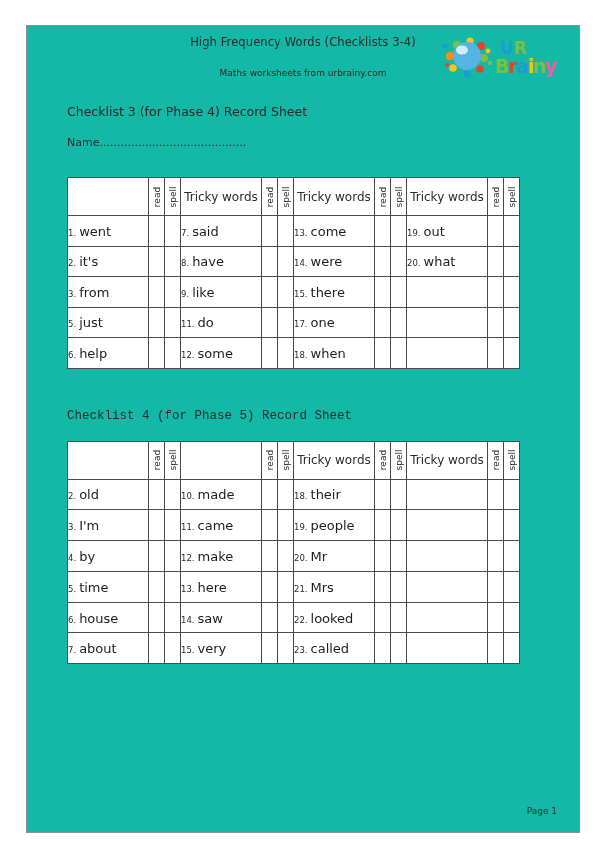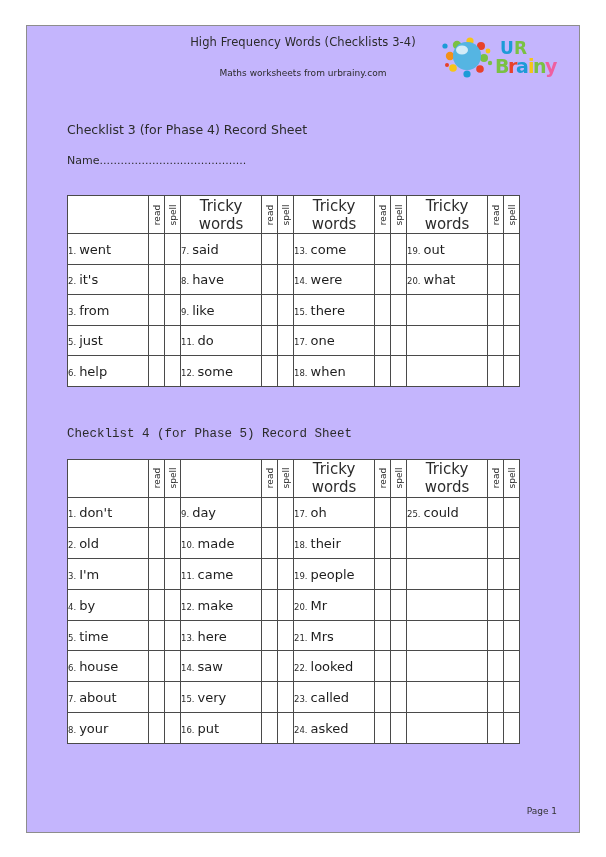--- a/index.html
+++ b/index.html
@@ -18,21 +18,21 @@
 
   
   .page {
     position: absolute;
     left: 26px;
     top: 25px;
     width: 554px;
     height: 808px;
     border: 1px solid #8d8d8d;
     box-sizing: border-box;
-    background: #c4b5fd;
+    background: #14b8a6;
   }
 
   
   .header {
     position: absolute;
     left: 0;
     top: 8px;
     width: 100%;
     height: 58px;
   }
@@ -72,21 +72,21 @@
   .content {
     position: absolute;
     left: 40px;
     top: 78px;
     width: 480px;
   }
 
   .section-title {
     font-size: 12.5px;
     color: #2b2b2b;
-    margin: 18px 0 0 0;
+    margin: 0 0 0 0;
     white-space: nowrap;
   }
   .name-line {
     font-size: 11px;
     color: #2b2b2b;
     margin-top: 17px;
     white-space: nowrap;
   }
 
   
@@ -99,21 +99,21 @@
     border: 1px solid #4a4a4a;
     padding: 0;
     font-weight: normal;
     background: #fff;
   }
   col.cw { width: 81px; }
   col.cn { width: 16px; }
 
   .hdr-row th { height: 37px; vertical-align: middle; }
   .hdr-words {
-    font-size: 15px;
+    font-size: 12px;
     color: #2b2b2b;
     text-align: center;
   }
   .hdr-vert {
     position: relative;
     height: 37px;
   }
   .hdr-vert span {
     position: absolute;
     left: 50%;
@@ -376,34 +376,20 @@
             <th class="hdr-vert">
                 <span>read</span>
               </th>
             <th class="hdr-vert">
                 <span>spell</span>
               </th>
           </tr>
         </thead>
         <tbody id="t2body">
             <tr class="wrow">
-              <td class="cell-word"><span class="cell-num">1.</span><span class="cell-txt">don't</span></td>
-              <td class="cell-blank"></td>
-              <td class="cell-blank"></td>
-              <td class="cell-word"><span class="cell-num">9.</span><span class="cell-txt">day</span></td>
-              <td class="cell-blank"></td>
-              <td class="cell-blank"></td>
-              <td class="cell-word"><span class="cell-num">17.</span><span class="cell-txt">oh</span></td>
-              <td class="cell-blank"></td>
-              <td class="cell-blank"></td>
-              <td class="cell-word"><span class="cell-num">25.</span><span class="cell-txt">could</span></td>
-              <td class="cell-blank"></td>
-              <td class="cell-blank"></td>
-            </tr>
-            <tr class="wrow">
               <td class="cell-word"><span class="cell-num">2.</span><span class="cell-txt">old</span></td>
               <td class="cell-blank"></td>
               <td class="cell-blank"></td>
               <td class="cell-word"><span class="cell-num">10.</span><span class="cell-txt">made</span></td>
               <td class="cell-blank"></td>
               <td class="cell-blank"></td>
               <td class="cell-word"><span class="cell-num">18.</span><span class="cell-txt">their</span></td>
               <td class="cell-blank"></td>
               <td class="cell-blank"></td>
               <td class="cell-word"></td>
@@ -467,34 +453,20 @@
               <td class="cell-blank"></td>
             </tr>
             <tr class="wrow">
               <td class="cell-word"><span class="cell-num">7.</span><span class="cell-txt">about</span></td>
               <td class="cell-blank"></td>
               <td class="cell-blank"></td>
               <td class="cell-word"><span class="cell-num">15.</span><span class="cell-txt">very</span></td>
               <td class="cell-blank"></td>
               <td class="cell-blank"></td>
               <td class="cell-word"><span class="cell-num">23.</span><span class="cell-txt">called</span></td>
-              <td class="cell-blank"></td>
-              <td class="cell-blank"></td>
-              <td class="cell-word"></td>
-              <td class="cell-blank"></td>
-              <td class="cell-blank"></td>
-            </tr>
-            <tr class="wrow">
-              <td class="cell-word"><span class="cell-num">8.</span><span class="cell-txt">your</span></td>
-              <td class="cell-blank"></td>
-              <td class="cell-blank"></td>
-              <td class="cell-word"><span class="cell-num">16.</span><span class="cell-txt">put</span></td>
-              <td class="cell-blank"></td>
-              <td class="cell-blank"></td>
-              <td class="cell-word"><span class="cell-num">24.</span><span class="cell-txt">asked</span></td>
               <td class="cell-blank"></td>
               <td class="cell-blank"></td>
               <td class="cell-word"></td>
               <td class="cell-blank"></td>
               <td class="cell-blank"></td>
             </tr>
           </tbody>
       </table>
     </div>
 

